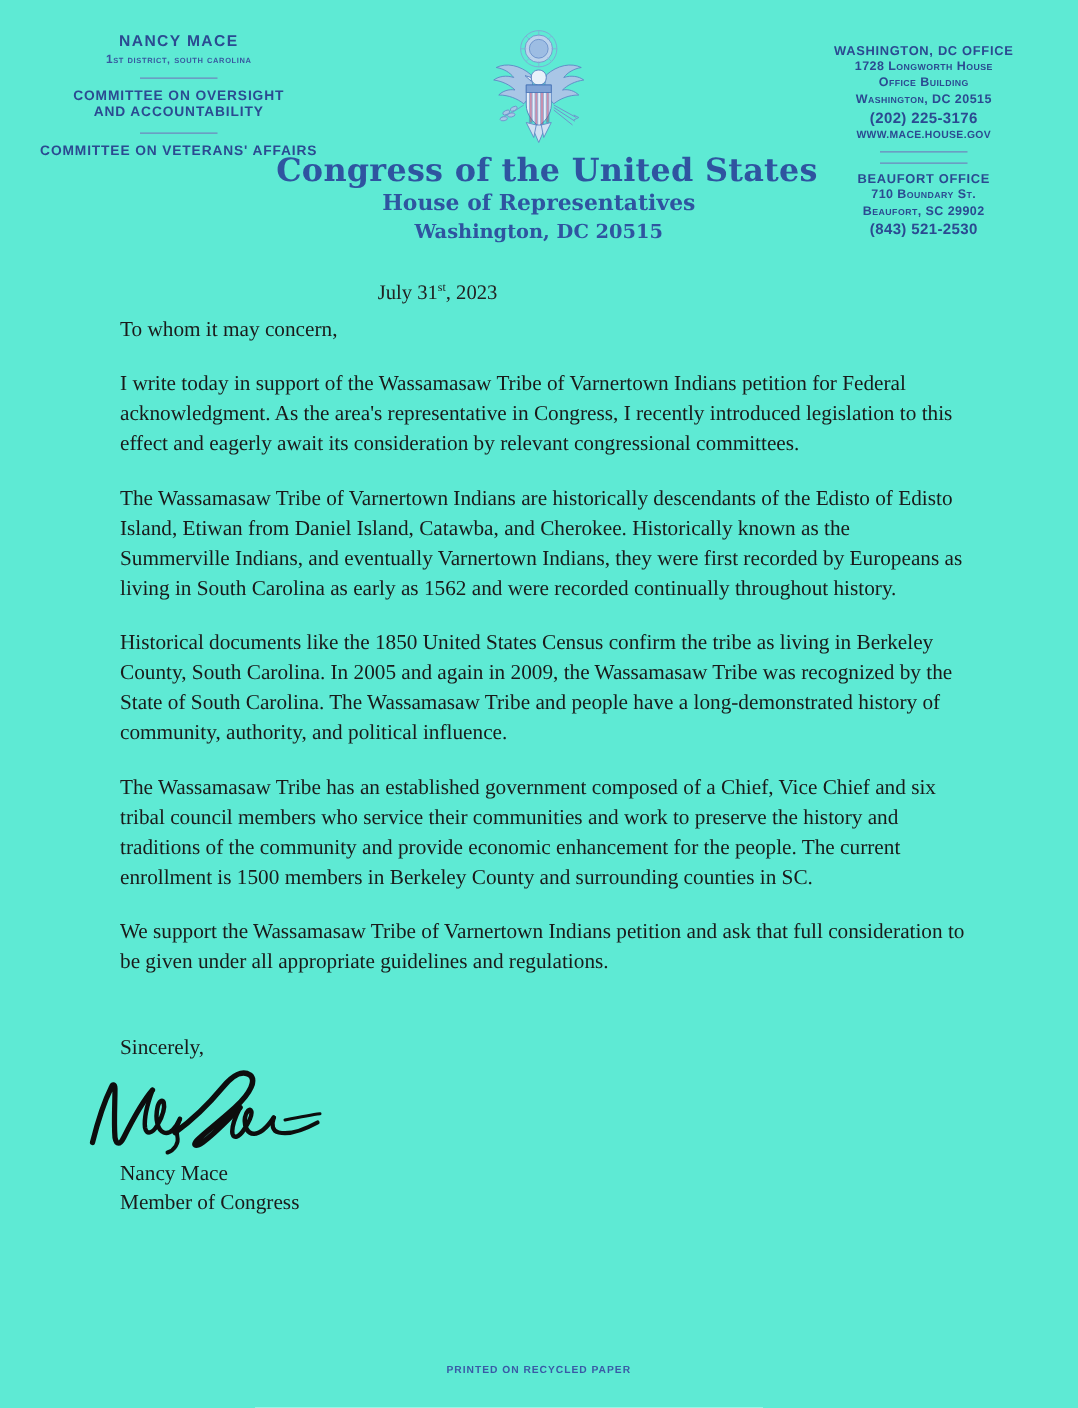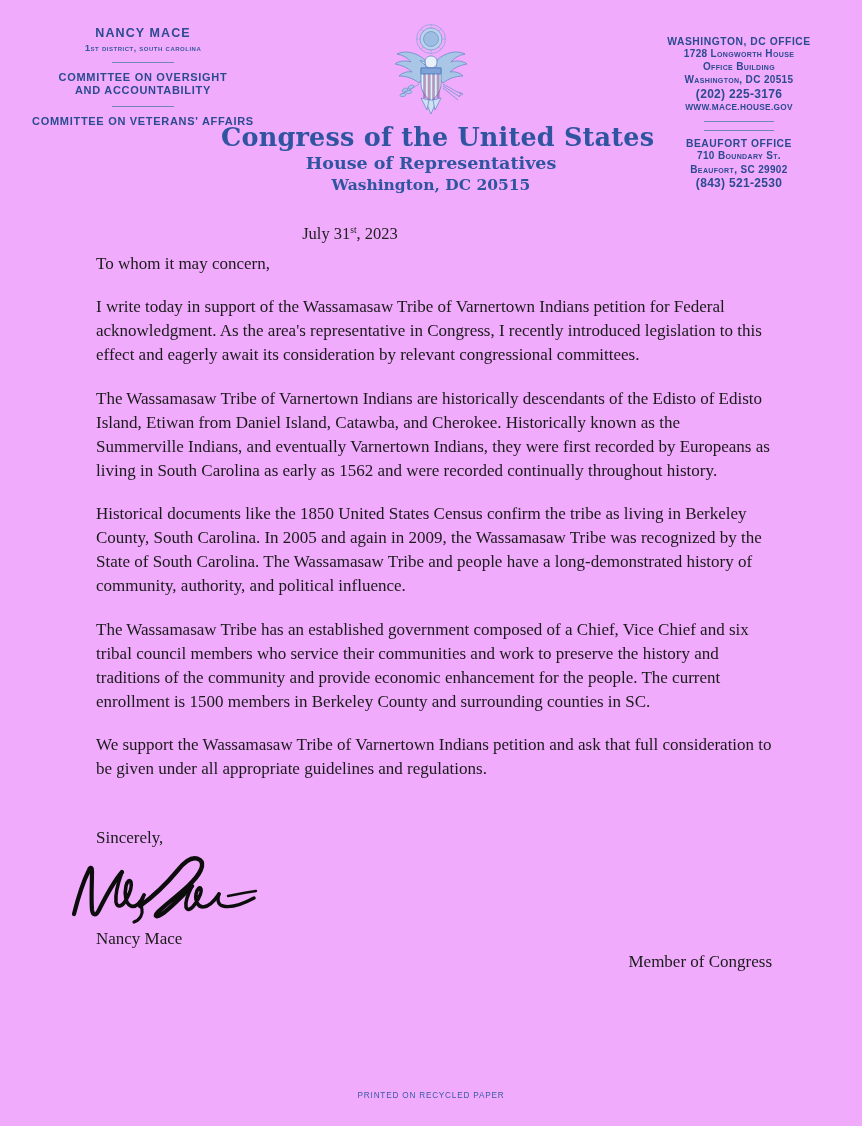--- a/index.html
+++ b/index.html
@@ -12,21 +12,21 @@
     height: 1126px;
     position: relative;
     font-family: "Liberation Serif", serif;
     color: #1a1a1a;
     overflow: hidden;
   }
 
   .page {
     position: absolute;
     inset: 0;
-    background: #f0abfc;
+    background: #5eead4;
   }
 
   
   .letterhead {
     position: absolute;
     top: 0;
     left: 0;
     right: 0;
     height: 215px;
   }
@@ -202,32 +202,31 @@
 
   .signer-name {
     font-size: 17px;
     line-height: 1.35;
     margin: 0;
   }
   .signer-title {
     font-size: 17px;
     line-height: 1.35;
     margin: 0;
-    text-align: right;
   }
 
   .footer {
     position: absolute;
     bottom: 26px;
     left: 0;
     width: 862px;
     text-align: center;
     font-family: "Liberation Sans", sans-serif;
     font-size: 8.2px;
-    font-weight: normal;
+    font-weight: bold;
     letter-spacing: 0.8px;
     color: #3a5aa6;
   }
 </style>
 </head>
 <body>
 
 <div class="page">
 
   <div class="letterhead">

